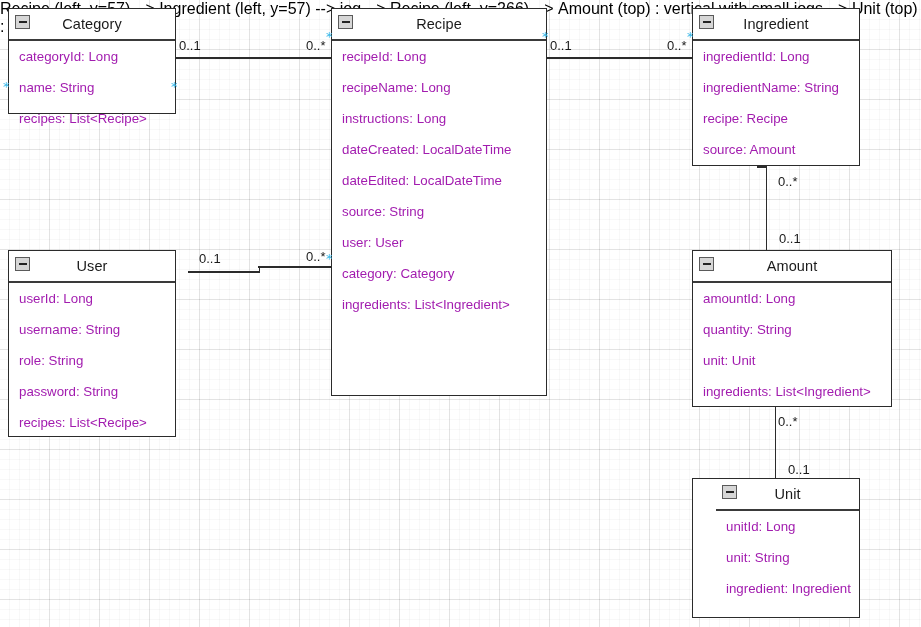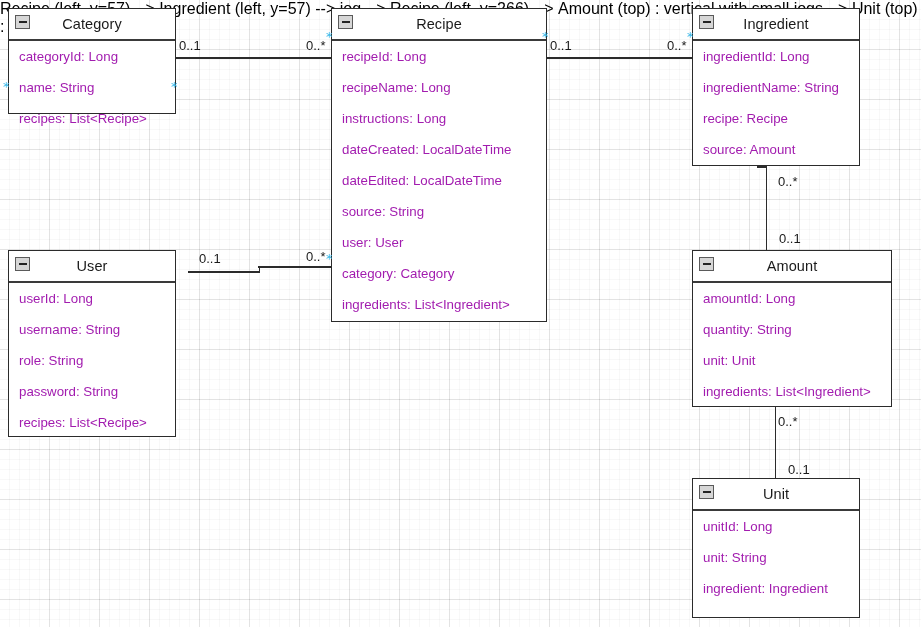--- a/index.html
+++ b/index.html
@@ -141,21 +141,21 @@
       <span class="uml-title">Category</span>
     </div>
     <div class="uml-body">
       <div class="uml-attr">categoryId: Long</div>
       <div class="uml-attr">name: String</div>
       <div class="uml-attr">recipes: List&lt;Recipe&gt;</div>
     </div>
   </div>
 
   
-  <div class="uml-class" style="left:331px;top:8px;width:216px;height:314px;">
+  <div class="uml-class" style="left:331px;top:8px;width:216px;height:388px;">
     <div class="uml-head">
       <span class="collapse-icon">
           <i></i>
         </span>
       <span class="uml-title">Recipe</span>
     </div>
     <div class="uml-body">
       <div class="uml-attr">recipeId: Long</div>
       <div class="uml-attr">recipeName: Long</div>
       <div class="uml-attr">instructions: Long</div>
@@ -211,21 +211,21 @@
     </div>
     <div class="uml-body">
       <div class="uml-attr">amountId: Long</div>
       <div class="uml-attr">quantity: String</div>
       <div class="uml-attr">unit: Unit</div>
       <div class="uml-attr">ingredients: List&lt;Ingredient&gt;</div>
     </div>
   </div>
 
   
-  <div class="uml-class" style="left:692px;top:478px;width:168px;height:140px;">
+  <div class="uml-class" style="left:692px;top:478px;width:168px;height:140px;padding-left:23px;">
     <div class="uml-head">
       <span class="collapse-icon">
           <i></i>
         </span>
       <span class="uml-title">Unit</span>
     </div>
     <div class="uml-body">
       <div class="uml-attr">unitId: Long</div>
       <div class="uml-attr">unit: String</div>
       <div class="uml-attr">ingredient: Ingredient</div>

